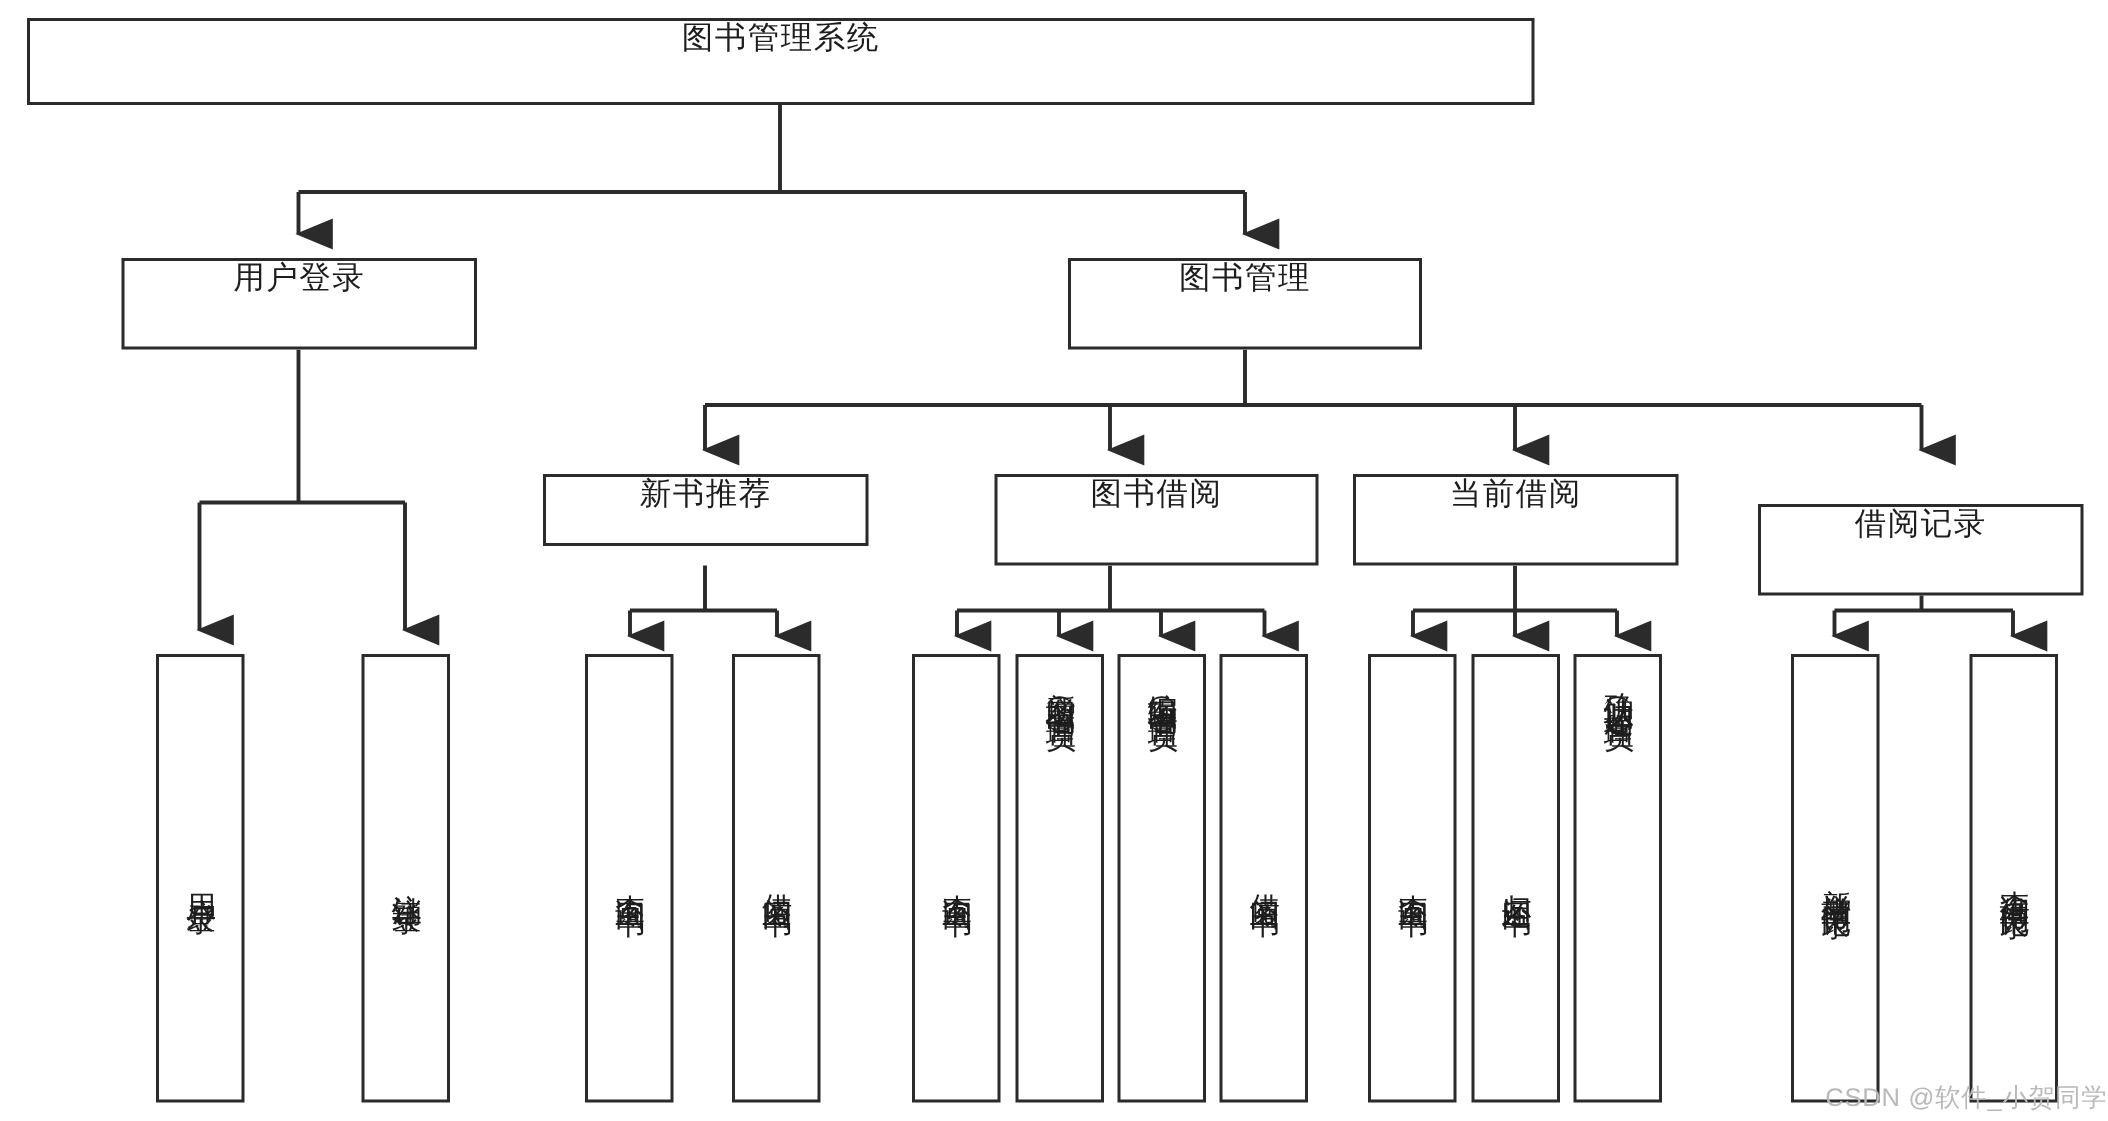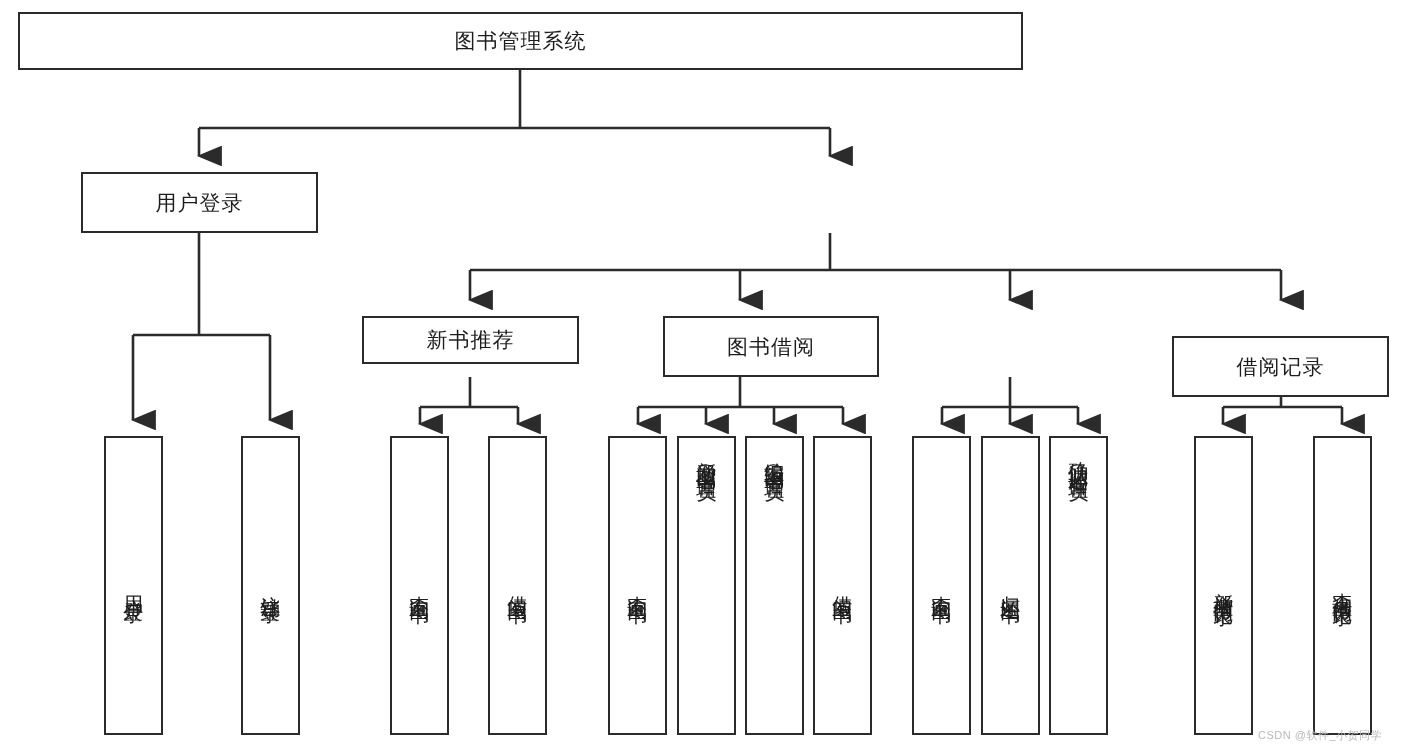--- a/index.html
+++ b/index.html
@@ -12,21 +12,21 @@
   #canvas{position:relative;width:1405px;height:747px;}
   svg#wires{position:absolute;left:0;top:0;width:1405px;height:747px;}
 
   .node{
     position:absolute;
     box-sizing:border-box;
     background:#ffffff;
     border:2px solid #2b2b2b;
     color:#1d1d1d;
     display:flex;
-    align-items:center;
+    align-items:flex-start;
     justify-content:center;
     z-index:2;
   }
   .node .lbl{
     font-size:21px;
     line-height:1.1;
     letter-spacing:1px;
     white-space:nowrap;
   }
   
@@ -44,22 +44,22 @@
     white-space:normal;
     max-height:100%;
   }
   .node.vert.mid{
     align-items:center;
     padding-top:0;
   }
 
   #watermark{
     position:absolute;
-    right:23px;bottom:4px;
-    font-size:11px;
+    right:0;bottom:4px;
+    font-size:17px;
     color:#b9b9b9;
     letter-spacing:0.5px;
     z-index:5;
     white-space:nowrap;
   }
 </style>
 </head>
 <body>
 
 <div id="canvas">
@@ -115,26 +115,32 @@
     </g>
   </svg>
 
   <div class="node" style="left:18px;top:12px;width:1005px;height:58px;">
     <span class="lbl">图书管理系统</span>
   </div>
 
   <div class="node" style="left:81px;top:172px;width:237px;height:61px;">
     <span class="lbl">用户登录</span>
   </div>
+  <div class="node" style="left:712px;top:172px;width:236px;height:61px;">
+    <span class="lbl">图书管理</span>
+  </div>
 
   <div class="node" style="left:362px;top:316px;width:217px;height:48px;">
     <span class="lbl">新书推荐</span>
   </div>
   <div class="node" style="left:663px;top:316px;width:216px;height:61px;">
     <span class="lbl">图书借阅</span>
+  </div>
+  <div class="node" style="left:902px;top:316px;width:217px;height:61px;">
+    <span class="lbl">当前借阅</span>
   </div>
   <div class="node" style="left:1172px;top:336px;width:217px;height:61px;">
     <span class="lbl">借阅记录</span>
   </div>
 
   <div class="node vert mid" style="left:104px;top:436px;width:59px;height:299px;">
     <span class="lbl">用户登录</span>
   </div>
   <div class="node vert mid" style="left:241px;top:436px;width:59px;height:299px;">
     <span class="lbl">注销登录</span>

